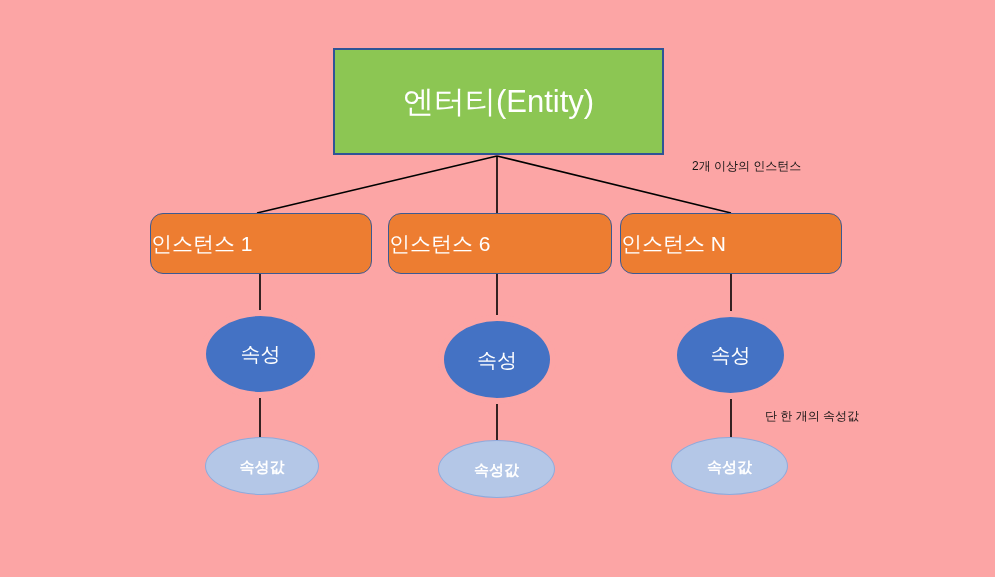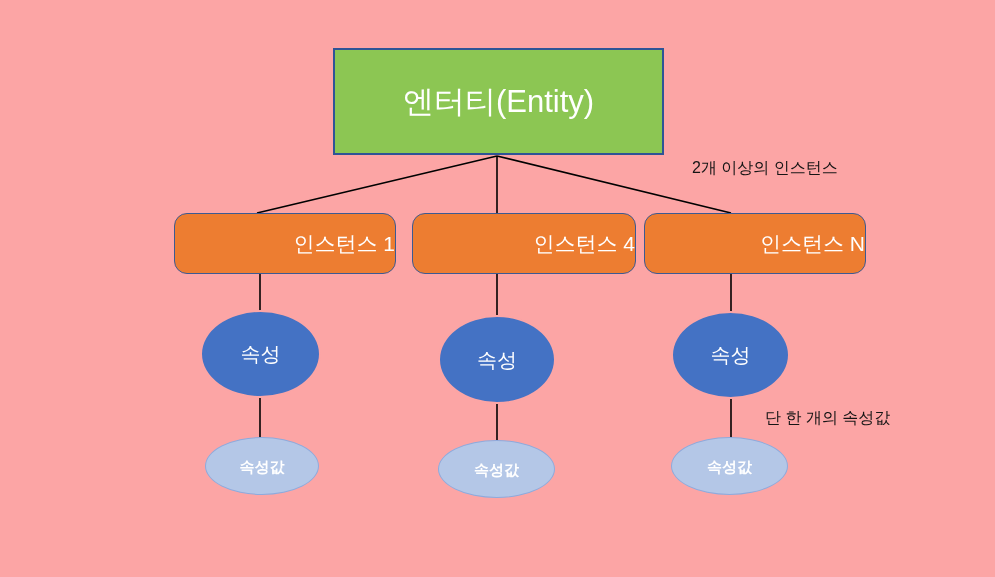--- a/index.html
+++ b/index.html
@@ -53,39 +53,38 @@
   .instance-box {
     position: absolute;
     top: 213px;
     height: 61px;
     box-sizing: border-box;
     background: #ED7D31;
     border: 1.4px solid #3B5A93;
     border-radius: 13px;
     display: flex;
     align-items: center;
-    justify-content: flex-end;
-    margin-left: 24px;
+    justify-content: flex-start;
   }
   .instance-box .label {
     color: #ffffff;
     font-size: 21px;
     line-height: 1;
     white-space: nowrap;
   }
   .instance-1 { left: 150px; width: 222px; }
   .instance-2 { left: 388px; width: 224px; }
   .instance-3 { left: 620px; width: 222px; }
 
   
   .attr-ellipse {
     position: absolute;
     box-sizing: border-box;
     background: #4472C4;
-    border: 2px solid #fca5a5;
+    border: 6px solid #fca5a5;
     border-radius: 50%;
     display: flex;
     align-items: center;
     justify-content: center;
   }
   .attr-ellipse .label {
     color: #ffffff;
     font-size: 20px;
     line-height: 1;
     white-space: nowrap;
@@ -113,21 +112,21 @@
     white-space: nowrap;
   }
   .attrval-1 { left: 205px; top: 437px; width: 114px; height: 58px; }
   .attrval-2 { left: 438px; top: 440px; width: 117px; height: 58px; }
   .attrval-3 { left: 671px; top: 437px; width: 117px; height: 58px; }
 
   
   .annotation {
     position: absolute;
     color: #141414;
-    font-size: 16px;
+    font-size: 12px;
     line-height: 1;
     white-space: nowrap;
   }
   .anno-instances { left: 692px; top: 160px; }
   .anno-single-value { left: 741px; top: 410px; margin-left: 24px; }
 </style>
 </head>
 <body>
 
 <div id="canvas">
@@ -150,21 +149,21 @@
   </svg>
 
   <div class="entity-box">
     <span class="label">엔터티(Entity)</span>
   </div>
 
   <div class="instance-box instance-1">
     <span class="label">인스턴스 1</span>
   </div>
   <div class="instance-box instance-2">
-    <span class="label">인스턴스 4</span>
+    <span class="label">인스턴스 6</span>
   </div>
   <div class="instance-box instance-3">
     <span class="label">인스턴스 N</span>
   </div>
 
   <div class="attr-ellipse attr-1">
     <span class="label">속성</span>
   </div>
   <div class="attr-ellipse attr-2">
     <span class="label">속성</span>

